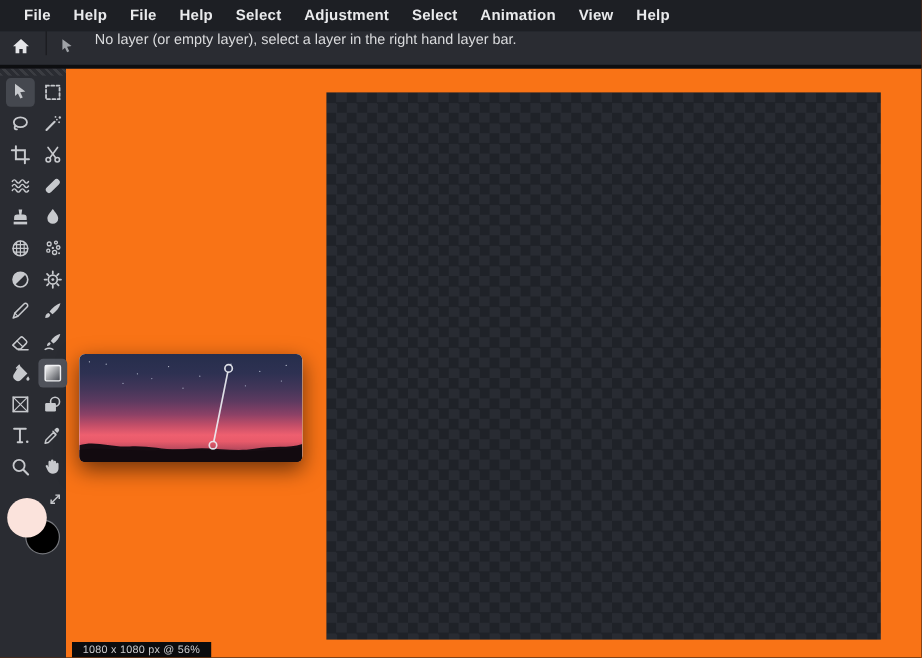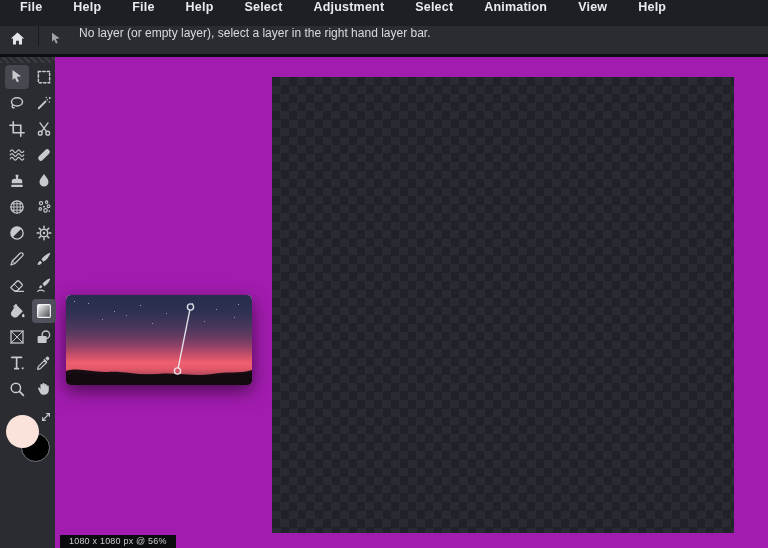--- a/index.html
+++ b/index.html
@@ -2,21 +2,21 @@
 <html><head>
 <meta charset="utf-8">
 <style>
   * { margin:0; padding:0; box-sizing:border-box; }
   html,body { width:768px; height:548px; overflow:hidden; }
   body { font-family:"Liberation Sans", sans-serif; background:#131418; }
   .app { position:relative; width:768px; height:548px; background:#131418; }
 
   
   .menubar { position:absolute; left:0; top:0; width:768px; height:26px;
-    background:#1d1f24; display:flex; align-items:flex-start; gap:31px;
+    background:#1d1f24; display:flex; align-items:center; gap:19px;
     padding-left:20px; z-index:5; }
   .menu-item { color:#e9eaec; font-size:12.5px; font-weight:600;
     letter-spacing:.2px; cursor:pointer; white-space:nowrap; }
 
   
   .optionsbar { position:absolute; left:0; top:26px; width:768px; height:31px;
     background:#2a2c32; border-bottom:3px solid #0d0e10; display:flex;
     align-items:flex-start; z-index:5; }
   .home-btn { width:34px; height:28px; display:flex; align-items:center;
     justify-content:center; color:#e4e5e8; background:none; border:none; cursor:pointer; }
@@ -42,21 +42,21 @@
   
   .swatches { position:relative; width:55px; height:62px; margin-top:6px; }
   .swatch-fg { position:absolute; left:6px; top:8px; width:33px; height:33px;
     border-radius:50%; background:#fbe3dc; z-index:2; cursor:pointer; }
   .swatch-bg { position:absolute; left:21px; top:26px; width:29px; height:29px;
     border-radius:50%; background:#000; border:1.5px solid #75777c; z-index:1; cursor:pointer; }
   .swap { position:absolute; left:40px; top:2px; color:#c7c9cd; cursor:pointer; }
 
   
   .main { position:absolute; left:55px; top:57px; width:713px; height:491px;
-    background:#a21caf; }
+    background:#f97316; }
   .canvas { position:absolute; left:217px; top:20px; width:462px; height:456px;
     background:
       conic-gradient(#282b32 90deg, #1f2228 90deg 180deg,
                      #282b32 180deg 270deg, #1f2228 270deg);
     background-size:17px 17px; }
 
   
   .statusbar { position:absolute; left:5px; top:478px; height:13px;
     padding:0 9px; background:#0b0c0e; color:#cbccce; font-size:9px;
     line-height:13px; letter-spacing:.2px; white-space:nowrap; }

